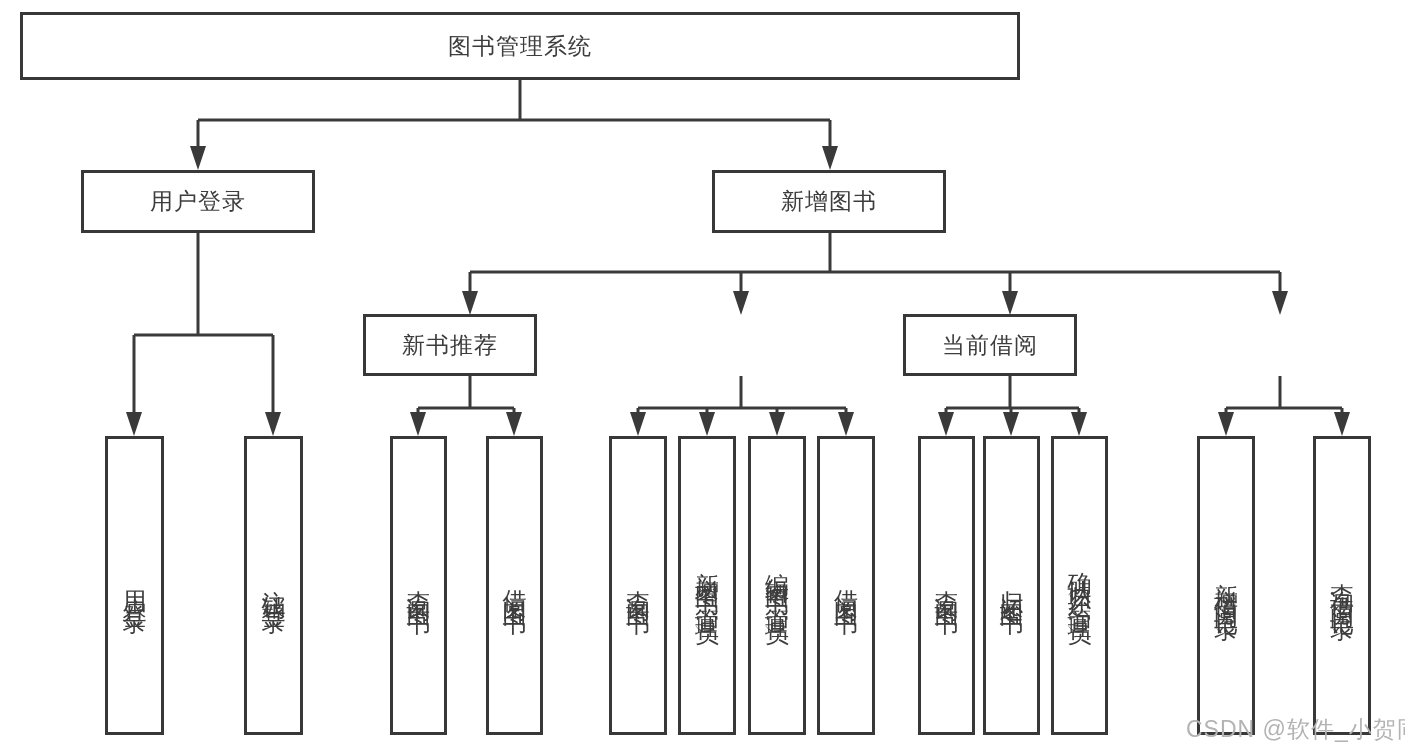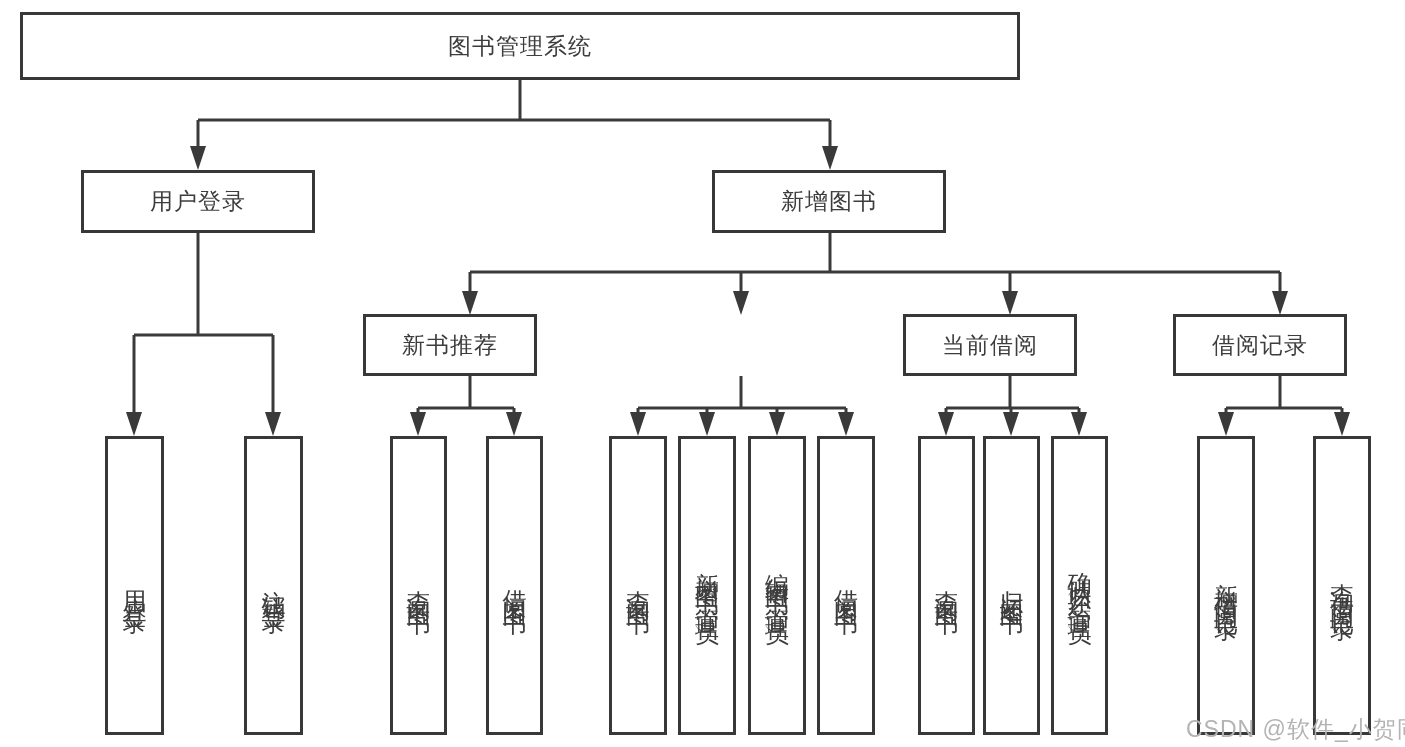--- a/index.html
+++ b/index.html
@@ -122,21 +122,20 @@
     </g>
   </svg>
 
   <div class="node h root">图书管理系统</div>
 
   <div class="node h lvl2" style="left:81px;">用户登录</div>
   <div class="node h lvl2" style="left:712px;">新增图书</div>
 
   <div class="node h lvl3" style="left:363px;">新书推荐</div>
   <div class="node h lvl3" style="left:903px;">当前借阅</div>
-  <div class="node h lvl3" style="left:1173px;">借阅记录</div>
 
   <div class="leaf" style="left:105px;width:59px;">
       <span>用户登录</span>
     </div>
   <div class="leaf" style="left:244px;width:59px;">
       <span>注销登录</span>
     </div>
 
   <div class="leaf" style="left:390px;width:57px;">
       <span>查询图书</span>

